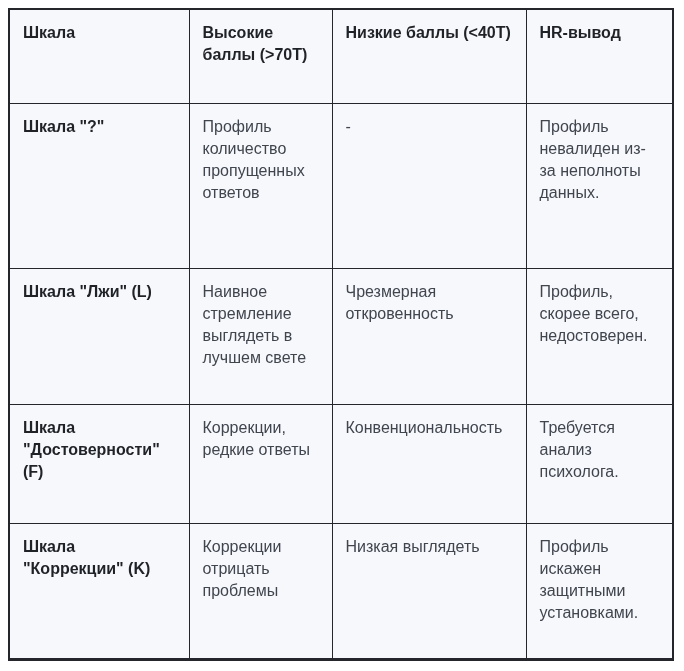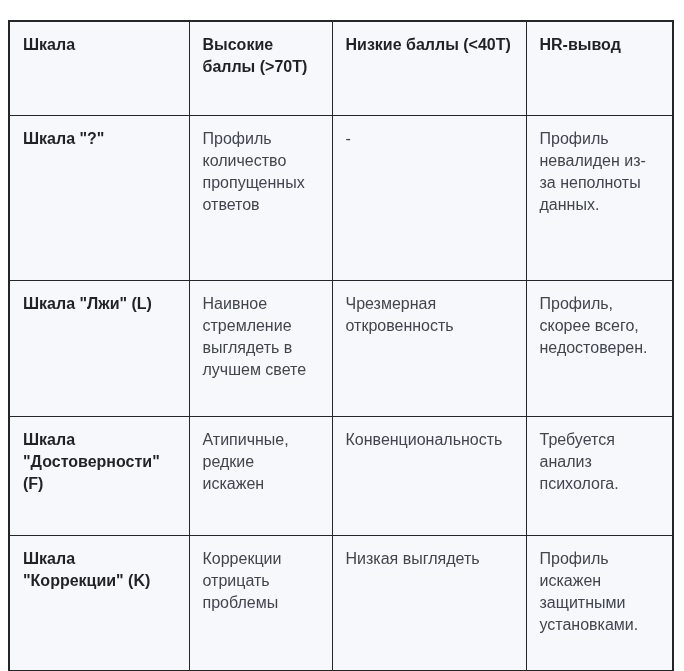--- a/index.html
+++ b/index.html
@@ -8,21 +8,21 @@
     background: var(--page_bg, #ffffff);
     width: 684px;
     height: 671px;
     overflow: hidden;
     font-family: "Liberation Sans", "DejaVu Sans", sans-serif;
   }
   table.scales-table {
     border-collapse: collapse;
     table-layout: fixed;
     width: 664px;
-    margin: 20px 12px 13px 8px;
+    margin: 8px 12px 13px 8px;
     background: var(--cell_bg, #f7f8fc);
     border: 2px solid var(--border_color, #24262b);
     border-bottom-width: 3px;
   }
   table.scales-table th,
   table.scales-table td {
     border: 1.5px solid var(--border_color, #24262b);
     vertical-align: top;
     text-align: left;
     padding: 12px 13px;
@@ -75,21 +75,21 @@
       <td class="body-cell">Профиль невалиден из-за неполноты данных.</td>
     </tr>
     <tr class="row-1">
       <td class="scale-name">Шкала "Лжи" (L)</td>
       <td class="body-cell">Наивное стремление выглядеть в лучшем свете</td>
       <td class="body-cell">Чрезмерная откровенность</td>
       <td class="body-cell">Профиль, скорее всего, недостоверен.</td>
     </tr>
     <tr class="row-2">
       <td class="scale-name">Шкала "Достоверности" (F)</td>
-      <td class="body-cell">Атипичные, редкие искажен</td>
+      <td class="body-cell">Коррекции, редкие ответы</td>
       <td class="body-cell">Конвенциональность</td>
       <td class="body-cell">Требуется анализ психолога.</td>
     </tr>
     <tr class="row-3">
       <td class="scale-name">Шкала "Коррекции" (K)</td>
       <td class="body-cell">Коррекции отрицать проблемы</td>
       <td class="body-cell">Низкая выглядеть</td>
       <td class="body-cell">Профиль искажен защитными установками.</td>
     </tr>
   </tbody>

